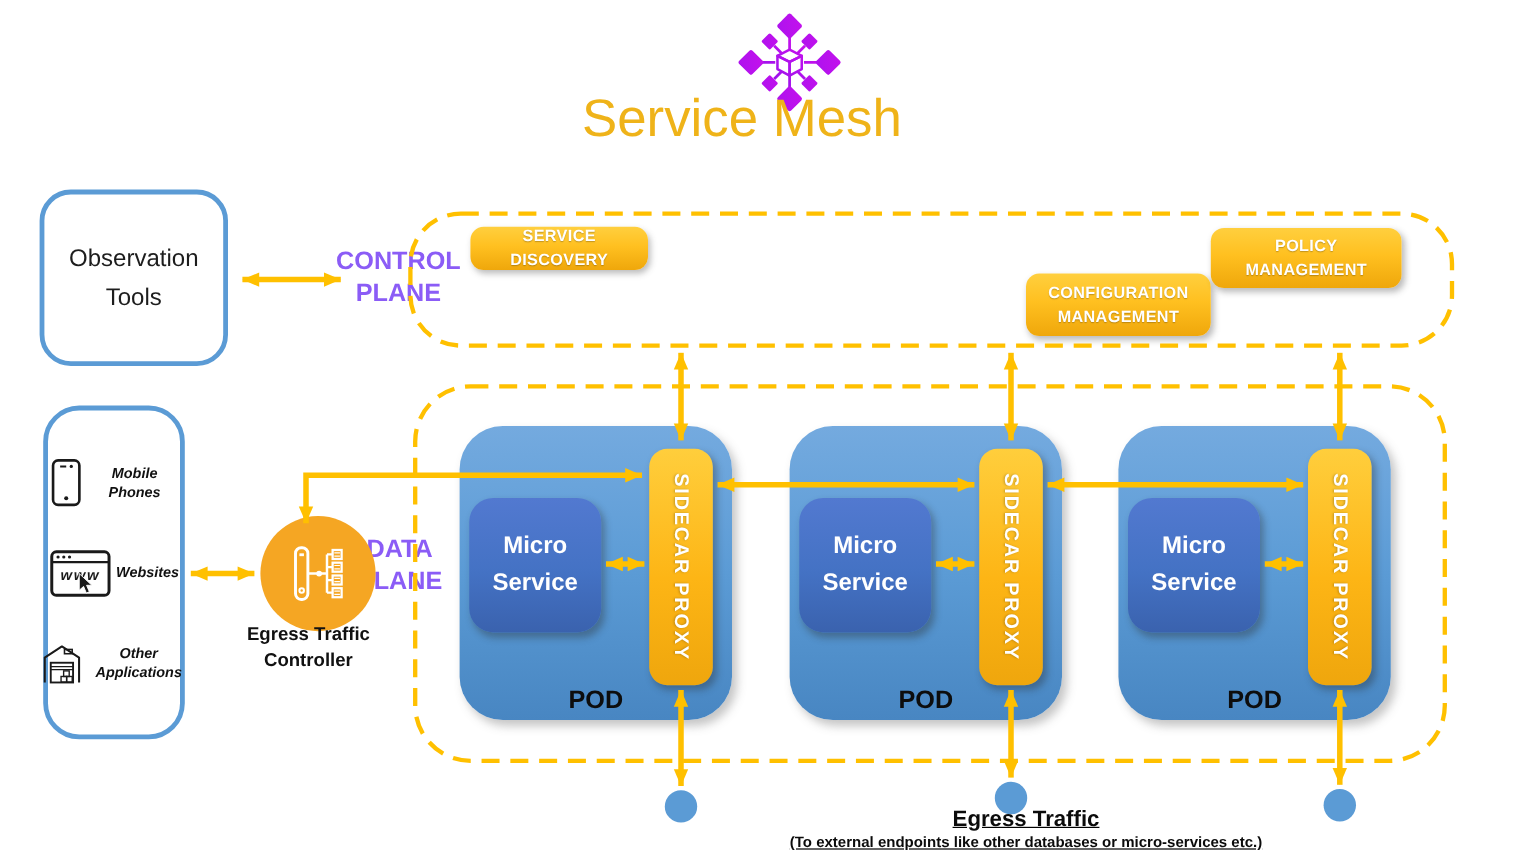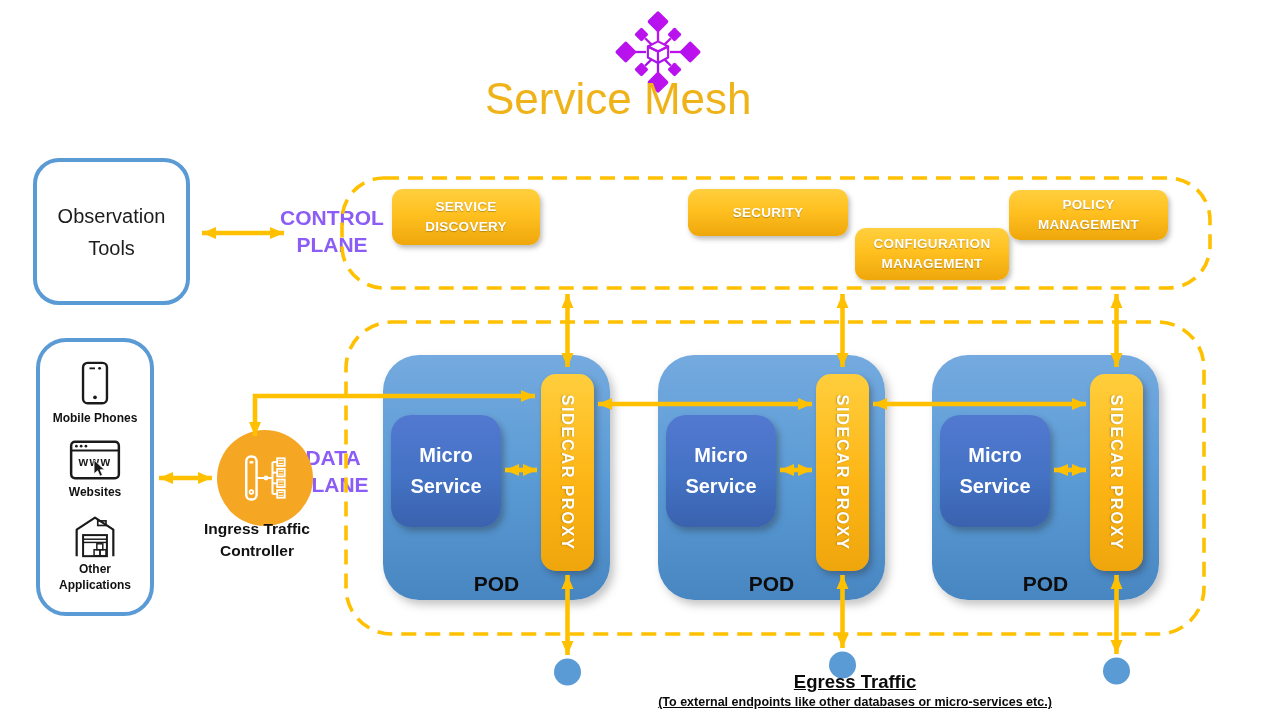--- a/index.html
+++ b/index.html
@@ -15,37 +15,37 @@
     font-size:44px;font-weight:400;color:#EFB319;letter-spacing:0px;
   }
   .mesh-icon{left:612px;top:6px;}
 
   
   .blue-box{border:4px solid #5B9BD5;border-radius:26px;background:#fff;}
   .obs-box{left:33px;top:158px;width:157px;height:147px;display:flex;align-items:center;justify-content:center;
     text-align:center;font-size:20px;color:#1d1d1d;line-height:1.6;padding:0 32px;box-sizing:border-box;}
   .clients-box{left:36px;top:338px;width:118px;height:278px;border-radius:30px;
     display:flex;flex-direction:column;justify-content:space-evenly;align-items:center;padding:6px 0;box-sizing:border-box;}
-  .client{display:flex;flex-direction:column;align-items:center;gap:4px;}
+  .client{display:flex;align-items:center;gap:4px;font-style:italic;}
   .client-label{font-size:12px;font-weight:bold;color:#111;text-align:center;line-height:1.3;max-width:92px;}
 
   
   .plane-label{font-size:21px;font-weight:bold;color:#8b5cf6;text-align:center;line-height:1.3;}
   .cp-label{left:277px;top:204px;width:110px;}
   .dp-label{left:283px;top:444px;width:100px;}
 
   
   .pill{
     background:linear-gradient(180deg,#FFCF3E 0%,#FFC020 45%,#EFA70B 100%);
     border-radius:11px;box-shadow:2px 3px 5px rgba(60,60,60,.35);
     display:flex;align-items:center;justify-content:center;text-align:center;
     color:#fff;font-weight:bold;font-size:13.5px;line-height:1.45;letter-spacing:.3px;
     text-shadow:0 1px 1px rgba(0,0,0,.25);padding:2px 6px;box-sizing:border-box;
   }
-  .pill-sd{left:392px;top:189px;width:148px;height:56px;}
+  .pill-sd{left:392px;top:189px;width:148px;height:36px;}
   .pill-tm{left:536px;top:228px;width:164px;height:52px;}
   .pill-sec{left:688px;top:189px;width:160px;height:47px;}
   .pill-cm{left:838px;top:228px;width:154px;height:52px;margin-left:17px;}
   .pill-pm{left:1009px;top:190px;width:159px;height:50px;}
 
   
   .ingress-circle{left:217px;top:430px;width:96px;height:96px;border-radius:50%;
     background:#F5A623;display:flex;align-items:center;justify-content:center;}
   .ingress-label{left:184px;top:518px;width:146px;text-align:center;
     font-size:15.5px;font-weight:bold;color:#111;line-height:1.45;}
@@ -158,21 +158,20 @@
         <rect x="28" y="32.5" width="6.5" height="6.5" stroke-width="1.6"></rect>
       </svg>
       <div class="client-label">Other Applications</div>
     </div>
   </div>
 
   <div class="abs plane-label cp-label">CONTROL PLANE</div>
   <div class="abs plane-label dp-label">DATA PLANE</div>
 
   <div class="abs pill pill-sd">SERVICE DISCOVERY</div>
-  <div class="abs pill pill-sec">SECURITY</div>
   <div class="abs pill pill-cm">CONFIGURATION MANAGEMENT</div>
   <div class="abs pill pill-pm">POLICY MANAGEMENT</div>
 
   <div class="abs ingress-circle">
     <svg width="60" height="60" viewBox="0 0 64 64" fill="none" stroke="#fff">
       <rect x="12" y="9" width="11" height="46" rx="5" stroke-width="2.6"></rect>
       <rect x="15.5" y="14" width="4" height="2.5" fill="#fff" stroke="none"></rect>
       <circle cx="17.5" cy="47" r="2" stroke-width="1.8"></circle>
       <line x1="23" y1="32" x2="40" y2="32" stroke-width="2.2"></line>
       <circle cx="33" cy="32" r="2.6" fill="#fff" stroke="none"></circle>
@@ -192,21 +191,21 @@
           <line x1="46.5" y1="16.5" x2="51.5" y2="16.5"></line>
         <line x1="46.5" y1="24.8" x2="51.5" y2="24.8"></line>
           <line x1="46.5" y1="27.8" x2="51.5" y2="27.8"></line>
         <line x1="46.5" y1="36.2" x2="51.5" y2="36.2"></line>
           <line x1="46.5" y1="39.2" x2="51.5" y2="39.2"></line>
         <line x1="46.5" y1="47.5" x2="51.5" y2="47.5"></line>
           <line x1="46.5" y1="50.5" x2="51.5" y2="50.5"></line>
       </g>
     </svg>
   </div>
-  <div class="abs ingress-label">Ingress Traffic Controller</div>
+  <div class="abs ingress-label">Egress Traffic Controller</div>
 
   <div class="abs pod pod1">
     <div class="pod-label">POD</div>
   </div>
   <div class="abs pod pod2">
     <div class="pod-label">POD</div>
   </div>
   <div class="abs pod pod3">
     <div class="pod-label">POD</div>
   </div>

